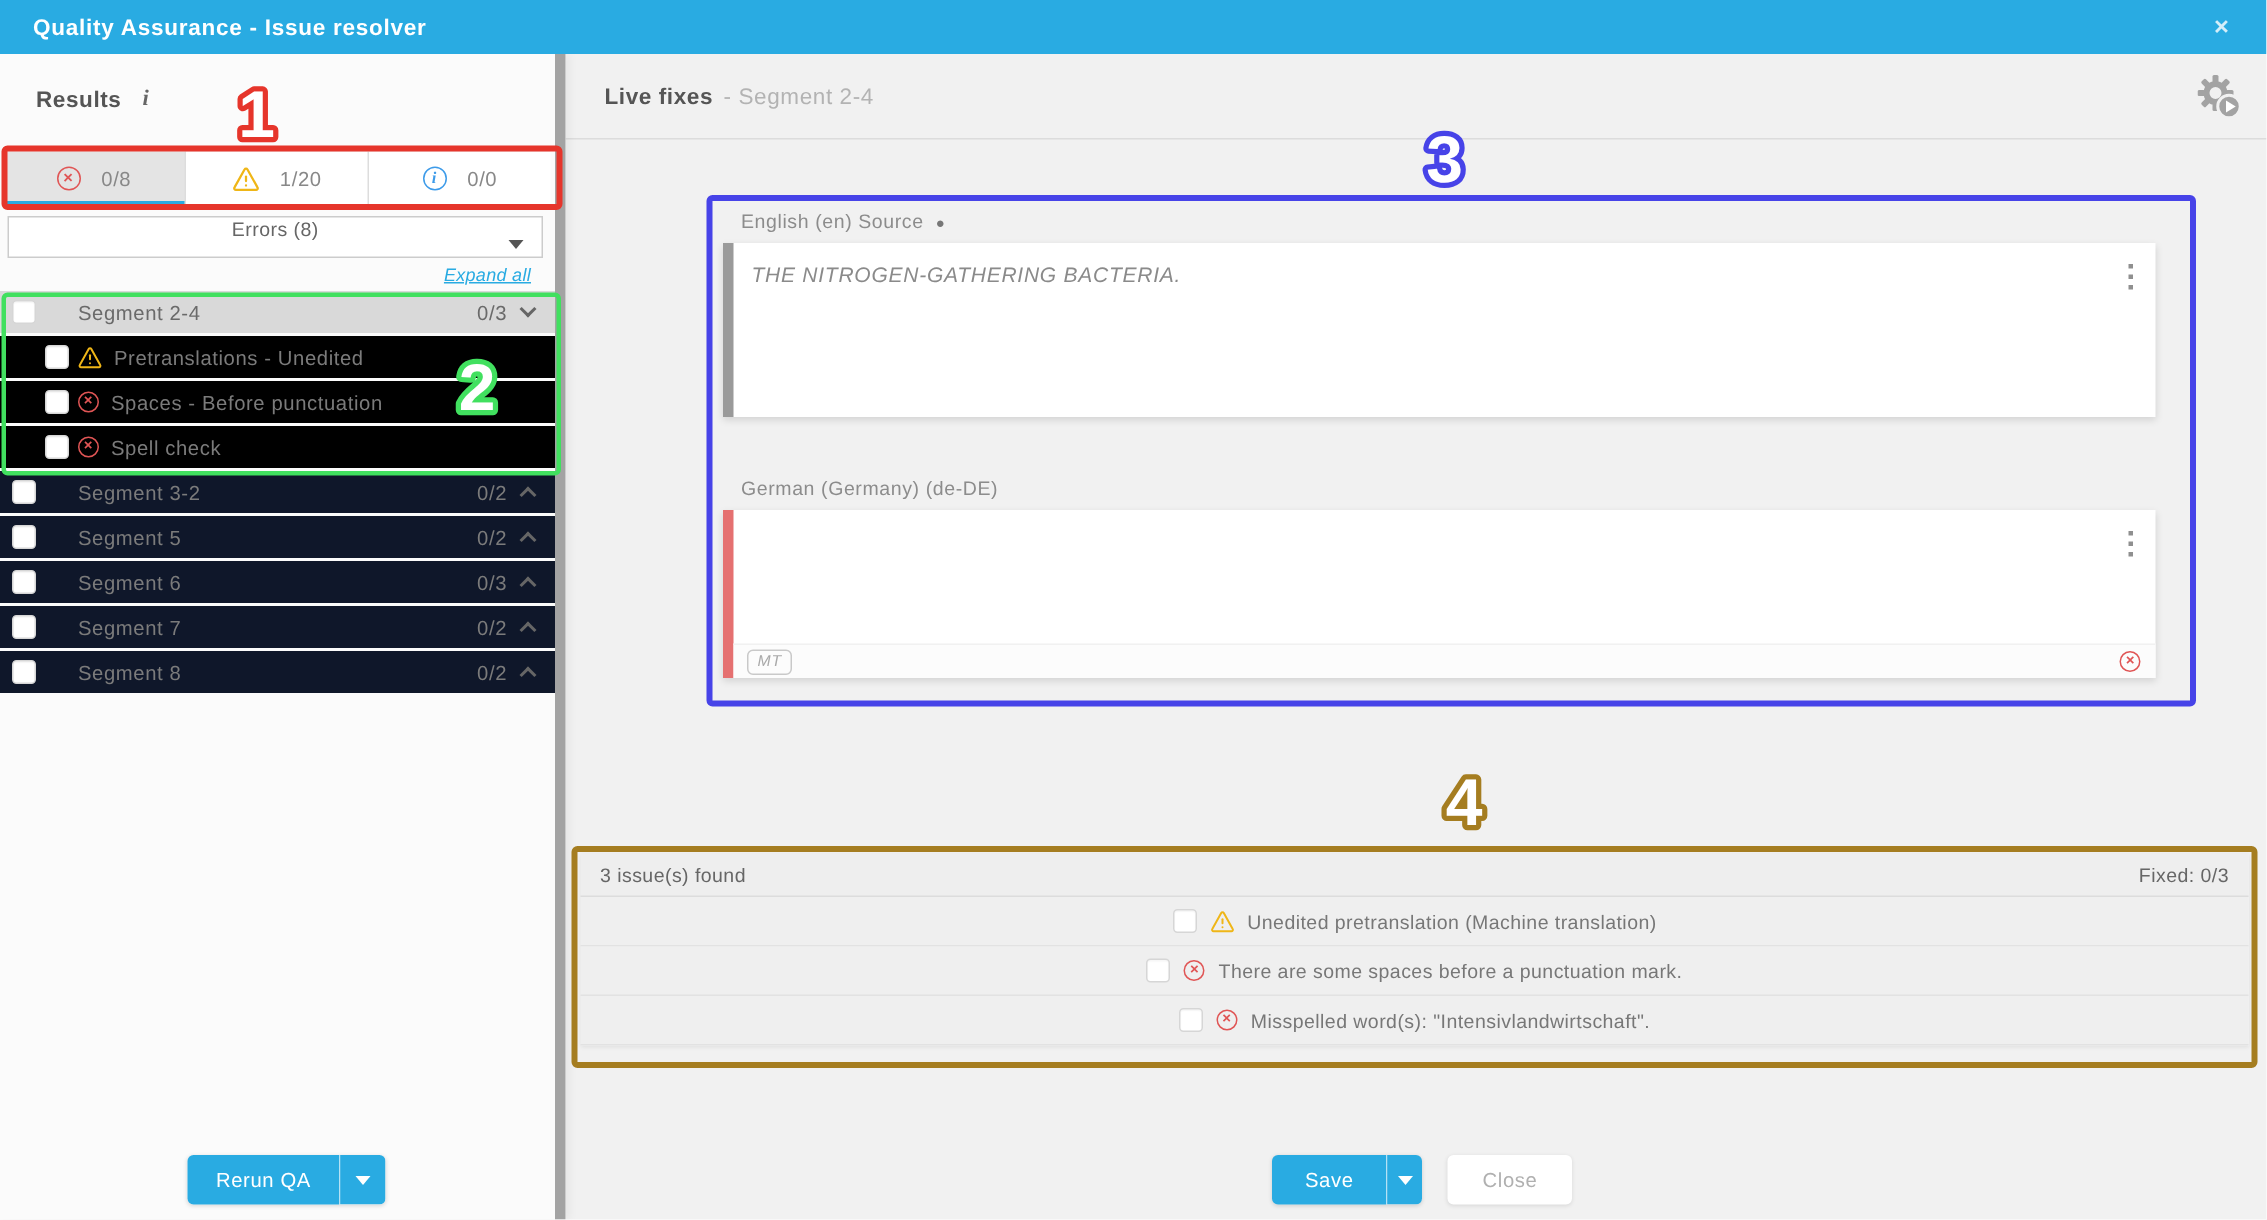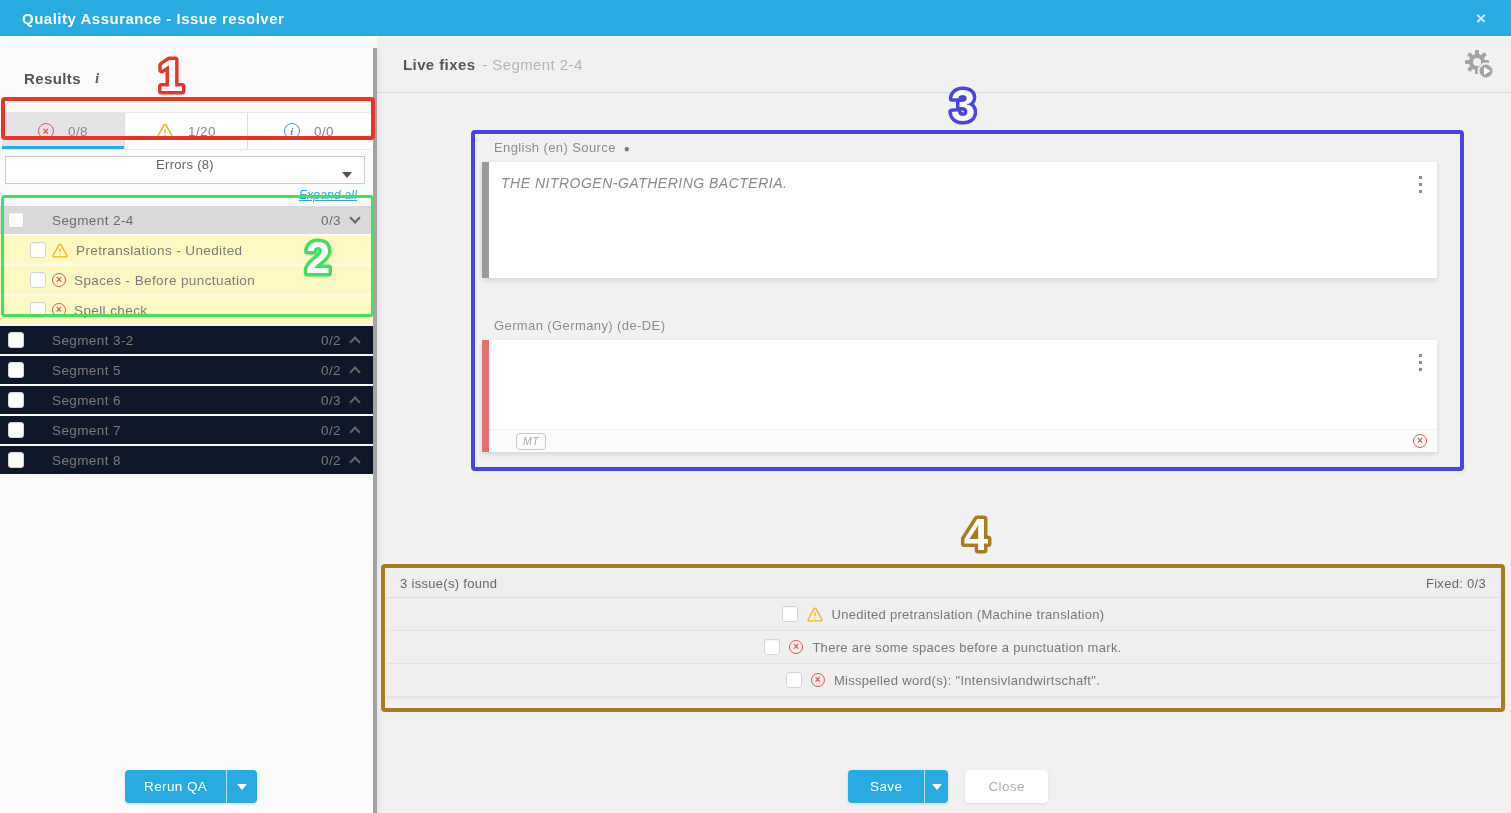--- a/index.html
+++ b/index.html
@@ -16,22 +16,22 @@
   .stage{position:relative;width:1511px;height:813px;background:#fbfbfb;overflow:hidden;}
 
   
   .titlebar{position:absolute;top:0;left:0;right:0;height:36px;background:var(--primary);
     display:flex;align-items:center;padding-left:22px;z-index:5;}
   .titlebar .t-title{color:#fff;font-weight:700;font-size:15px;letter-spacing:.5px;}
   .titlebar .t-close{position:absolute;right:25px;top:50%;transform:translateY(-50%);
     color:rgba(255,255,255,.8);font-size:17px;font-weight:700;cursor:pointer;line-height:1;}
 
   
-  .sidebar{position:absolute;top:48px;left:0;width:377px;bottom:0;background:#fbfbfb;
-    border-right:4px solid #a3a3a3;box-shadow:3px 0 6px rgba(0,0,0,.05);z-index:2;}
+  .sidebar{position:absolute;top:36px;left:0;width:377px;bottom:0;background:#fbfbfb;
+    border-right:7px solid #a3a3a3;box-shadow:3px 0 6px rgba(0,0,0,.05);z-index:2;}
   .results-row{position:absolute;top:22px;left:24px;display:flex;align-items:center;gap:14px;}
   .results-title{font-size:15px;font-weight:700;color:var(--txt-dark);letter-spacing:.4px;}
   .results-info{font-family:"Liberation Serif",serif;font-style:italic;font-weight:700;
     font-size:15px;color:#666;}
 
   .tabs{position:absolute;top:64px;left:2px;right:3px;height:38px;display:flex;background:#fff;
     border-top:1px solid #e8e8e8;border-bottom:1px solid #e8e8e8;}
   .tab{flex:1;display:flex;align-items:center;justify-content:center;gap:14px;
     border-right:1px solid #ddd;font-size:13.5px;color:#888;letter-spacing:.4px;cursor:pointer;position:relative;}
   .tab:last-child{border-right:none;}
@@ -56,21 +56,21 @@
 
   .expand-link{position:absolute;top:140px;right:16px;font-size:12px;font-style:italic;
     text-decoration:underline;color:var(--primary);cursor:pointer;letter-spacing:.2px;}
 
   .seg-list{position:absolute;top:158px;left:0;right:0;}
   .seg-row{height:28px;margin-bottom:2px;background:#0f172a;display:flex;align-items:center;
     padding:0 14px 0 8px;color:#7b7b7b;font-size:13.5px;letter-spacing:.4px;cursor:pointer;}
   .seg-row.selected{background:#d9d9d9;color:#6a6a6a;}
   .seg-row .seg-label{margin-left:28px;}
   .seg-row .seg-count{margin-left:auto;margin-right:10px;}
-  .seg-child{height:28px;margin-bottom:2px;background:#fef9c3;display:flex;align-items:center;
+  .seg-child{height:28px;margin-bottom:2px;background:#000000;display:flex;align-items:center;
     padding:0 14px 0 30px;color:#7b7b7b;font-size:13.5px;letter-spacing:.4px;cursor:pointer;gap:6px;text-align:right;}
   .seg-child .child-label{margin-left:2px;}
 
   .cb{width:16px;height:16px;background:#fff;border:1px solid #d6d6d6;border-radius:3px;
     flex:none;cursor:pointer;box-shadow:inset 0 1px 1px rgba(0,0,0,.04);}
 
   .chev{display:inline-block;width:8px;height:8px;border-right:2px solid #666;border-bottom:2px solid #666;flex:none;}
   .chev.down{transform:rotate(45deg);margin-top:-4px;}
   .chev.up{transform:rotate(-135deg);margin-top:4px;}
 
@@ -94,21 +94,21 @@
 
   .text-box{position:absolute;left:105px;width:955px;background:#fff;
     box-shadow:0 2px 5px rgba(0,0,0,.13);font-style:italic;}
   .text-box .side-bar{position:absolute;left:0;top:0;bottom:0;width:7px;}
   .text-box .box-text{position:absolute;left:19px;top:13px;right:50px;font-size:14px;letter-spacing:.5px;}
   .kebab{position:absolute;right:15px;top:14px;display:flex;flex-direction:column;gap:4px;cursor:pointer;}
   .kebab i{width:3px;height:3px;background:#8f8f8f;display:block;}
   .box-footer{position:absolute;left:7px;right:0;bottom:0;height:23px;background:#fcfcfc;
     border-top:1px solid #f1f1f1;display:flex;align-items:center;padding:0 10px 0 9px;}
   .mt-badge{border:1px solid #c9c9c9;border-radius:4px;padding:1px 6px 2px;font-size:10.5px;
-    color:#a9a9a9;letter-spacing:.6px;margin-left:18px;}
+    color:#a9a9a9;letter-spacing:.6px;}
   .box-footer .cx{margin-left:auto;}
 
   .issues{position:absolute;left:10px;top:533px;width:1112px;box-shadow:0 1px 3px rgba(0,0,0,.08);}
   .issues-header{height:29px;background:#eeeeee;display:flex;align-items:center;
     padding:0 13px;font-size:13px;color:#666;letter-spacing:.3px;border-bottom:1px solid #dcdcdc;}
   .issues-header .fixed{margin-left:auto;}
   .issue-row{height:33px;background:#efefef;display:flex;align-items:center;gap:9px;
     padding:0 13px;border-bottom:1px solid #e2e2e2;font-size:13px;color:#777;letter-spacing:.3px;justify-content:center;}
   .issue-row .issue-text{margin-left:0;}
 

